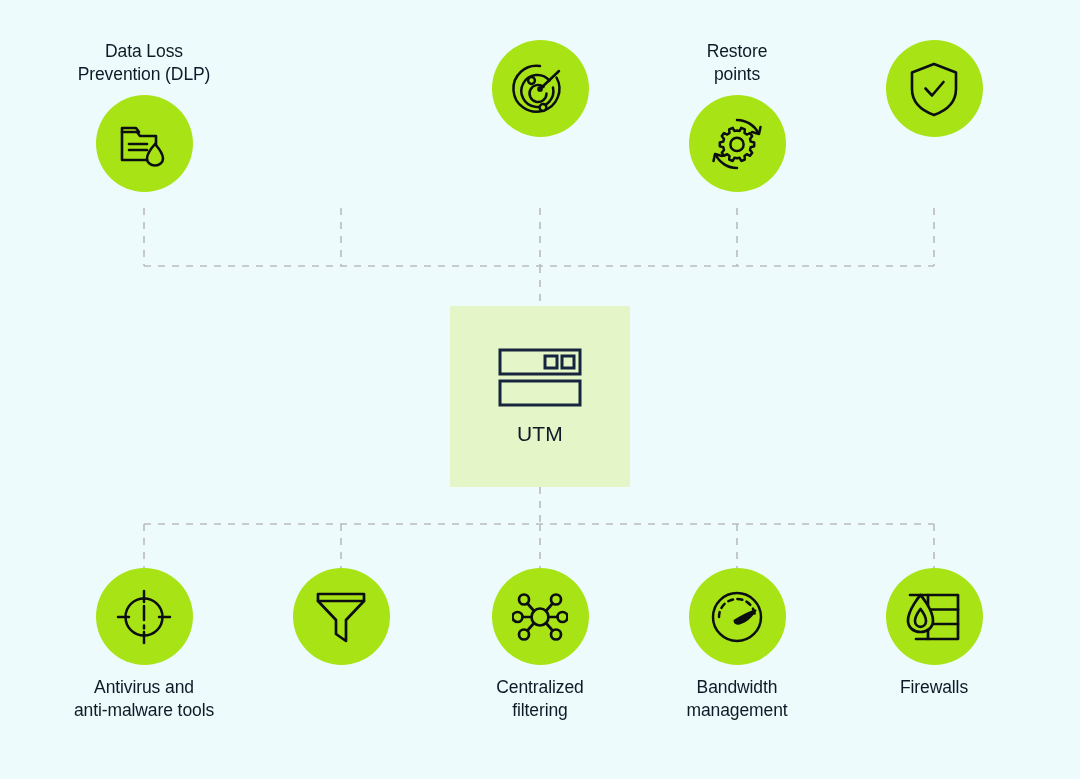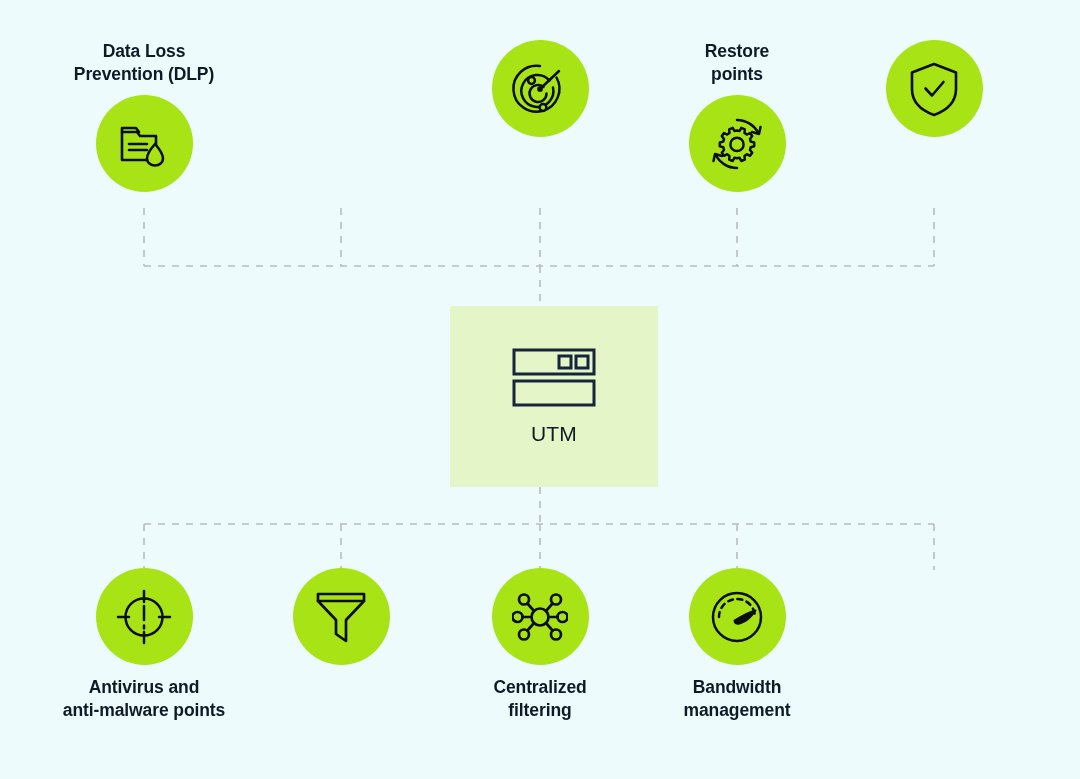--- a/index.html
+++ b/index.html
@@ -37,42 +37,42 @@
   }
   .node-top { top: 40px; }
   .node-bottom { top: 568px; }
 
   .node-label {
     font-size: 17.5px;
     line-height: 23px;
     letter-spacing: -0.1px;
     color: #0e1a26;
     white-space: pre-line;
-    font-weight: 700;
+    font-weight: 400;
   }
   .node-top .node-label { margin-bottom: 9px; }
   .node-bottom .node-label { margin-top: 11px; }
 
   .circle {
     width: 97px;
     height: 97px;
     border-radius: 50%;
     background: #a8e316;
     margin: 0 auto;
     display: flex;
     align-items: center;
     justify-content: center;
   }
   .circle svg { display: block; }
 
   .utm-box {
     position: absolute;
     left: 450px;
     top: 306px;
-    width: 208px;
+    width: 180px;
     height: 181px;
     background: #e4f6c8;
     display: flex;
     flex-direction: column;
     align-items: center;
     justify-content: center;
   }
   .utm-icon { margin-bottom: 14px; }
   .utm-icon svg { display: block; }
   .utm-label {
@@ -192,21 +192,21 @@
           <path d="M29 3 L29 14"></path>
           <path d="M29 44 L29 55"></path>
           <path d="M3 29 L14 29"></path>
           <path d="M44 29 L55 29"></path>
           <path d="M29 18 L29 32"></path>
           <path d="M29 37.5 L29 40.5"></path>
         </svg>
       </span>
     </div>
     <div class="node-label">Antivirus and
-anti-malware points</div>
+anti-malware tools</div>
   </div>
 
   <div class="node node-bottom" style="left:231px">
     <div class="circle">
       <span>
         <svg width="54" height="58" viewBox="0 0 54 58" fill="none" stroke="#0b0f12" stroke-width="2.7" stroke-linecap="round" stroke-linejoin="round">
           <path d="M4 6 L50 6 L50 13 L32 32 L32 53 L22 46 L22 32 L4 13 Z"></path>
           <path d="M4 13 L50 13"></path>
         </svg>
       </span>
@@ -244,14 +244,29 @@
           <circle cx="28" cy="28" r="24"></circle>
           <path d="M10 28 A18 18 0 0 1 46 28" stroke-dasharray="5 4.5"></path>
           <path d="M25.5 31.5 C25.5 31.5 41 22.5 46.5 21.5 C46.5 21.5 40 32 30.5 34.5 C27.5 35.3 25.5 34 25.5 31.5 Z" fill="#0b0f12" stroke-width="2"></path>
         </svg>
       </span>
     </div>
     <div class="node-label">Bandwidth
 management</div>
   </div>
 
+  <div class="node node-bottom" style="left:824px">
+    <div class="circle">
+      <span>
+        <svg width="56" height="52" viewBox="0 0 56 52" fill="none" stroke="#0b0f12" stroke-width="2.7" stroke-linecap="round" stroke-linejoin="round">
+          <path d="M4 4 L52 4 L52 48 L10 48"></path>
+          <path d="M22 4 L22 48"></path>
+          <path d="M22 18.5 L52 18.5"></path>
+          <path d="M22 33 L52 33"></path>
+          <path d="M14.5 4 C14.5 4 2 18.5 2 29.5 C2 36.5 7.5 41 14.5 41 C21.5 41 27 36.5 27 29.5 C27 18.5 14.5 4 14.5 4 Z" fill="#a8e316"></path>
+          <path d="M14.5 18 C14.5 18 9 25 9 30 C9 33.4 11.5 35.8 14.5 35.8 C17.5 35.8 20 33.4 20 30 C20 25 14.5 18 14.5 18 Z"></path>
+        </svg>
+      </span>
+    </div>
+    <div class="node-label">Firewalls</div>
+  </div>
 
 </div>
 
 </body></html>

